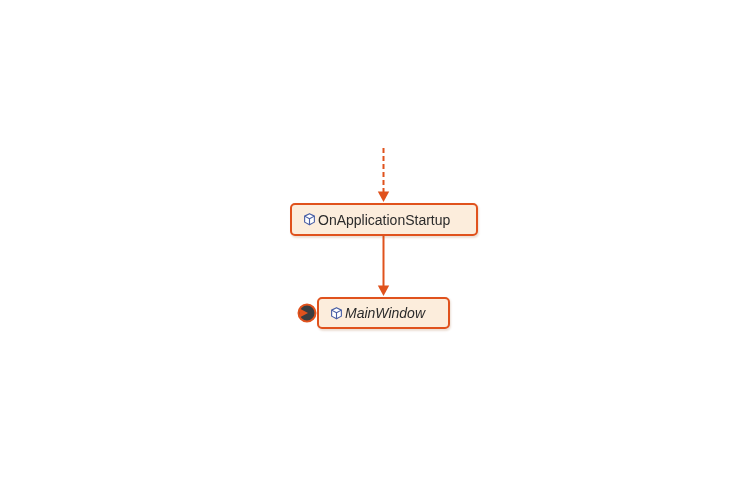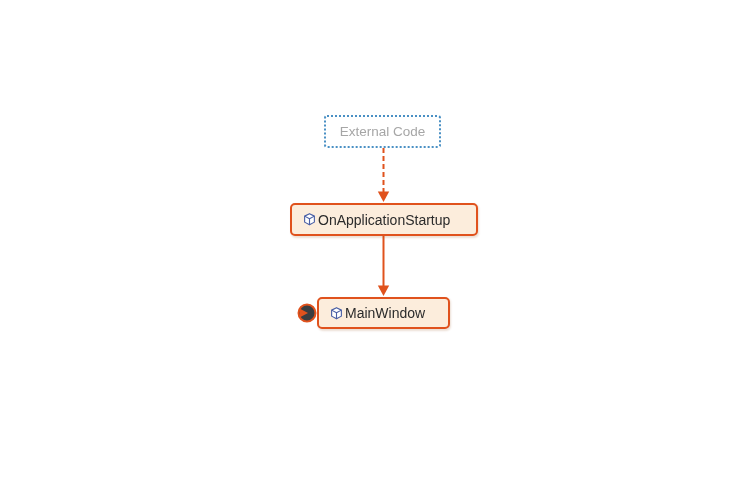--- a/index.html
+++ b/index.html
@@ -48,21 +48,21 @@
     padding-left: 10px;
     gap: 1px;
     box-shadow: 1px 1.5px 2px rgba(150, 80, 30, 0.18);
   }
   .node-startup {
     left: 290px; top: 203px;
     width: 188px; height: 33px;
   }
   .node-mainwindow {
     left: 317px; top: 297px;
-    width: 133px; height: 32px;
+    width: 133px; height: 32px; font-style: italic;
   }
   .cube-icon {
     display: inline-flex;
     width: 15px; height: 15px;
     flex: 0 0 auto;
   }
   .badge {
     position: absolute;
     left: 296px; top: 302px;
     width: 22px; height: 22px;
@@ -78,23 +78,20 @@
     <g>
       <line x1="383.5" y1="148" x2="383.5" y2="192" stroke="#e0521d" stroke-width="2" stroke-dasharray="5,3"></line>
       <polygon points="377.8,191.5 389.2,191.5 383.5,202" fill="#e0521d"></polygon>
     </g>
     <g>
       <line x1="383.5" y1="236" x2="383.5" y2="287" stroke="#e0521d" stroke-width="2"></line>
       <polygon points="377.8,285.5 389.2,285.5 383.5,296" fill="#e0521d"></polygon>
     </g>
   </svg>
 
-  <div class="node node-external">
-    <span class="label">External Code</span>
-  </div>
 
   <div class="node node-method node-startup">
     <span class="cube-icon">
       <svg width="15" height="15" viewBox="0 0 16 16" xmlns="http://www.w3.org/2000/svg">
         <path d="M8 1.8 L13.2 4.4 L13.2 10.8 L8 13.7 L2.8 10.8 L2.8 4.4 Z" fill="#ffffff" stroke="#4a5fa5" stroke-width="1.2" stroke-linejoin="round"></path>
         <path d="M2.8 4.4 L8 7.2 L13.2 4.4 M8 7.2 L8 13.7" fill="none" stroke="#4a5fa5" stroke-width="1.2" stroke-linejoin="round"></path>
       </svg>
     </span>
     <span class="label">OnApplicationStartup</span>
   </div>

